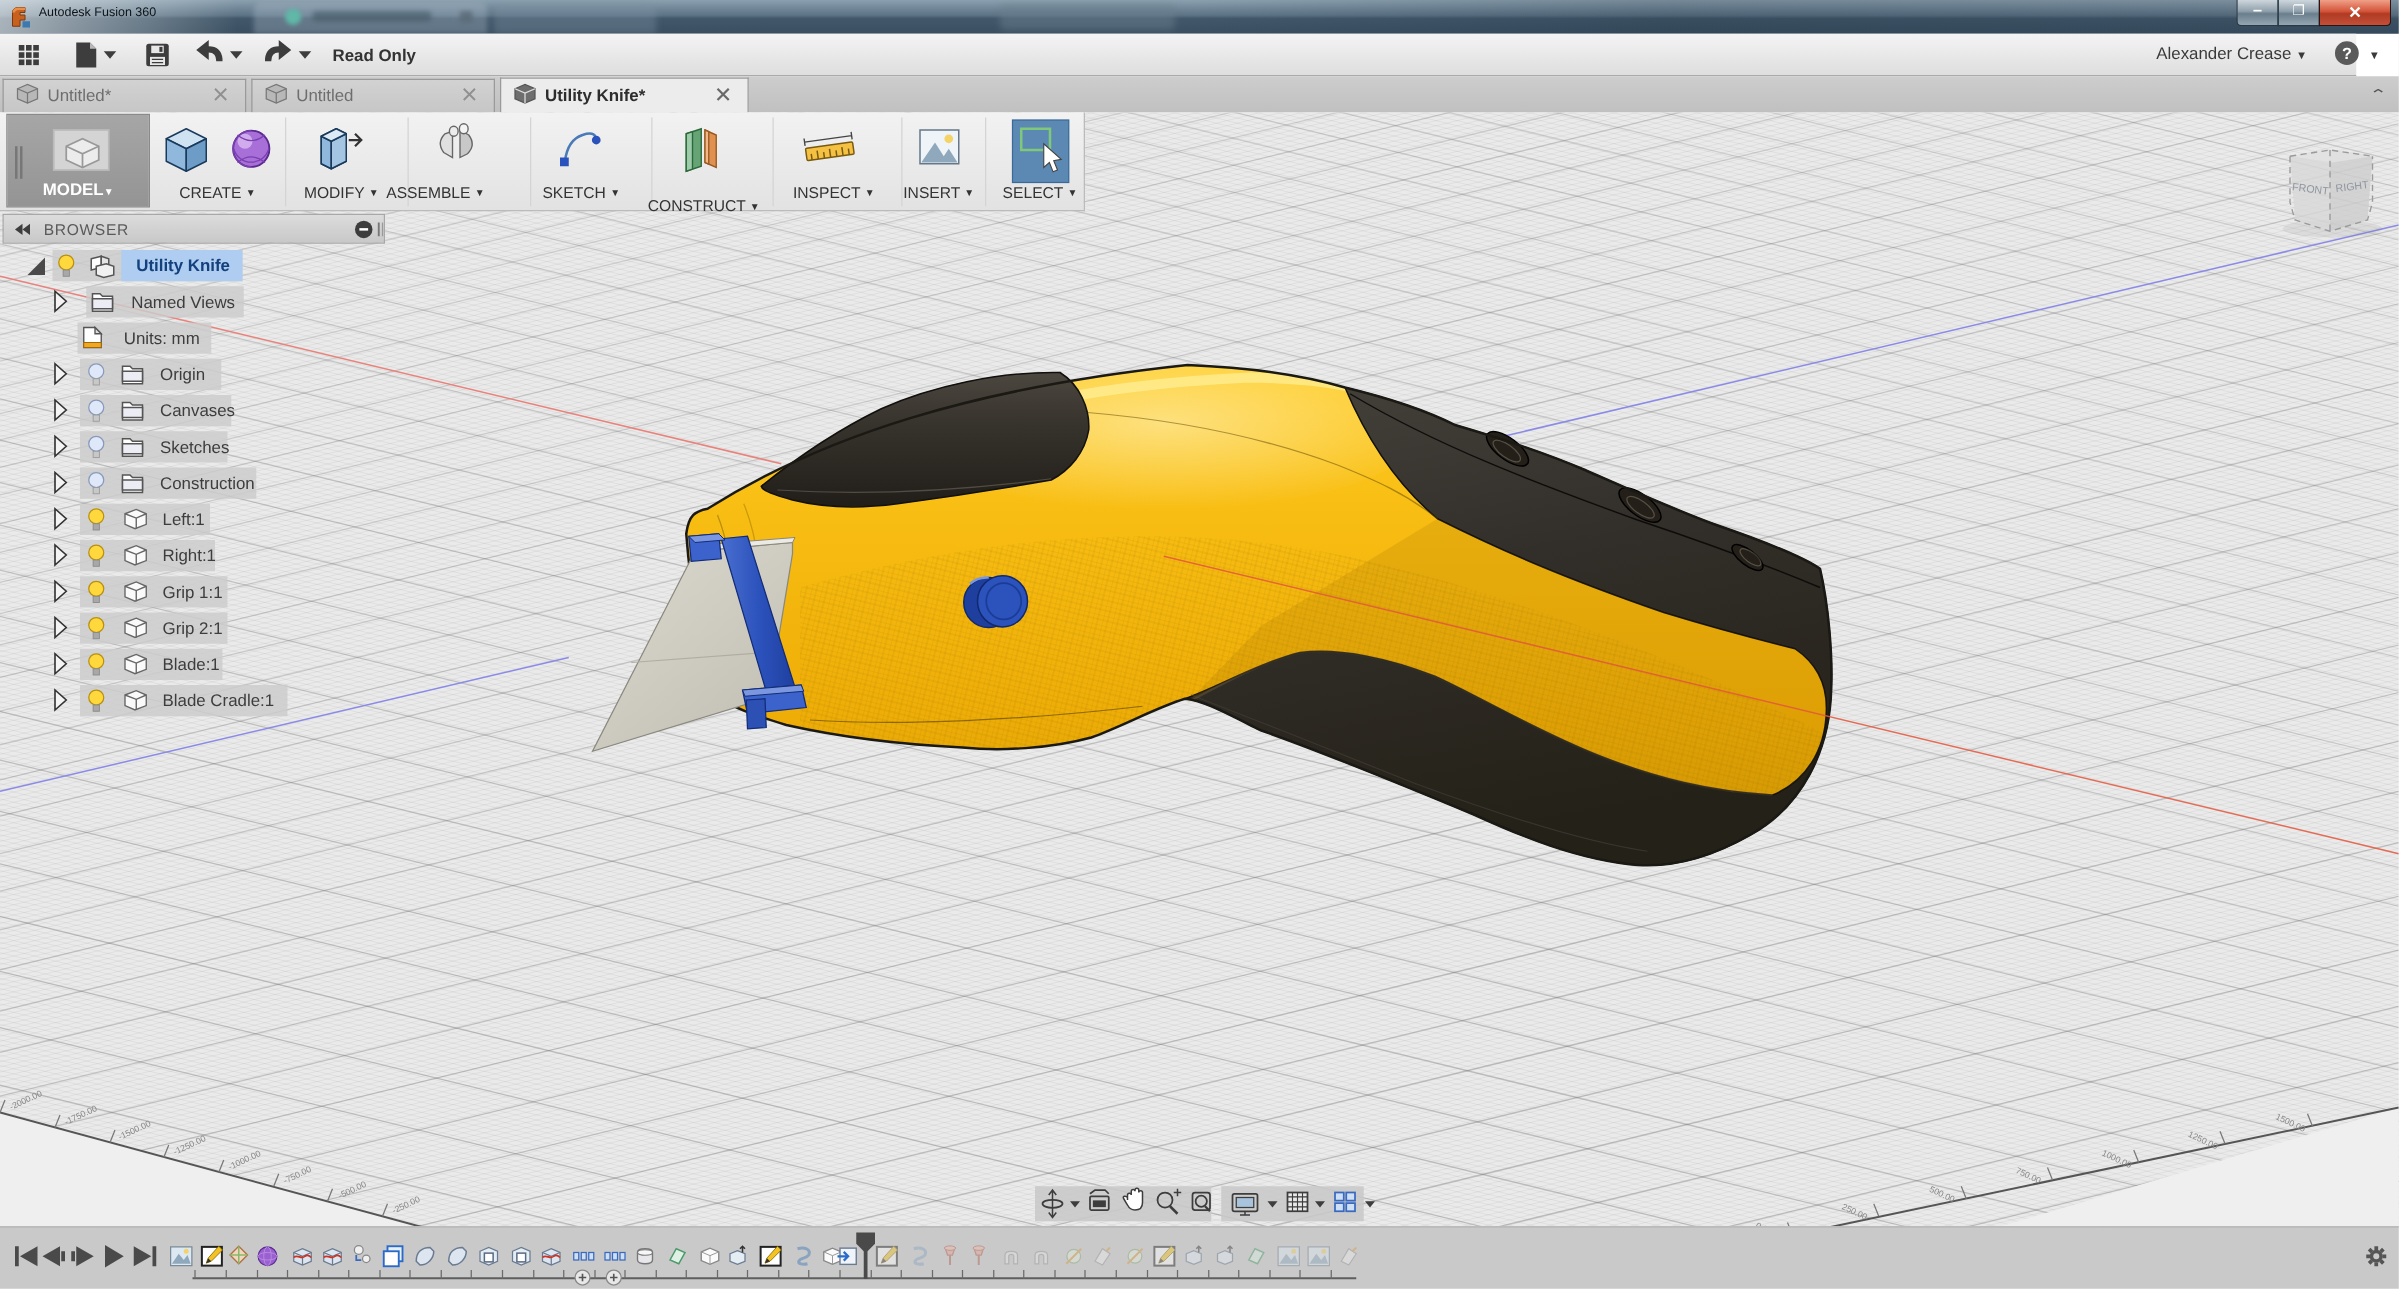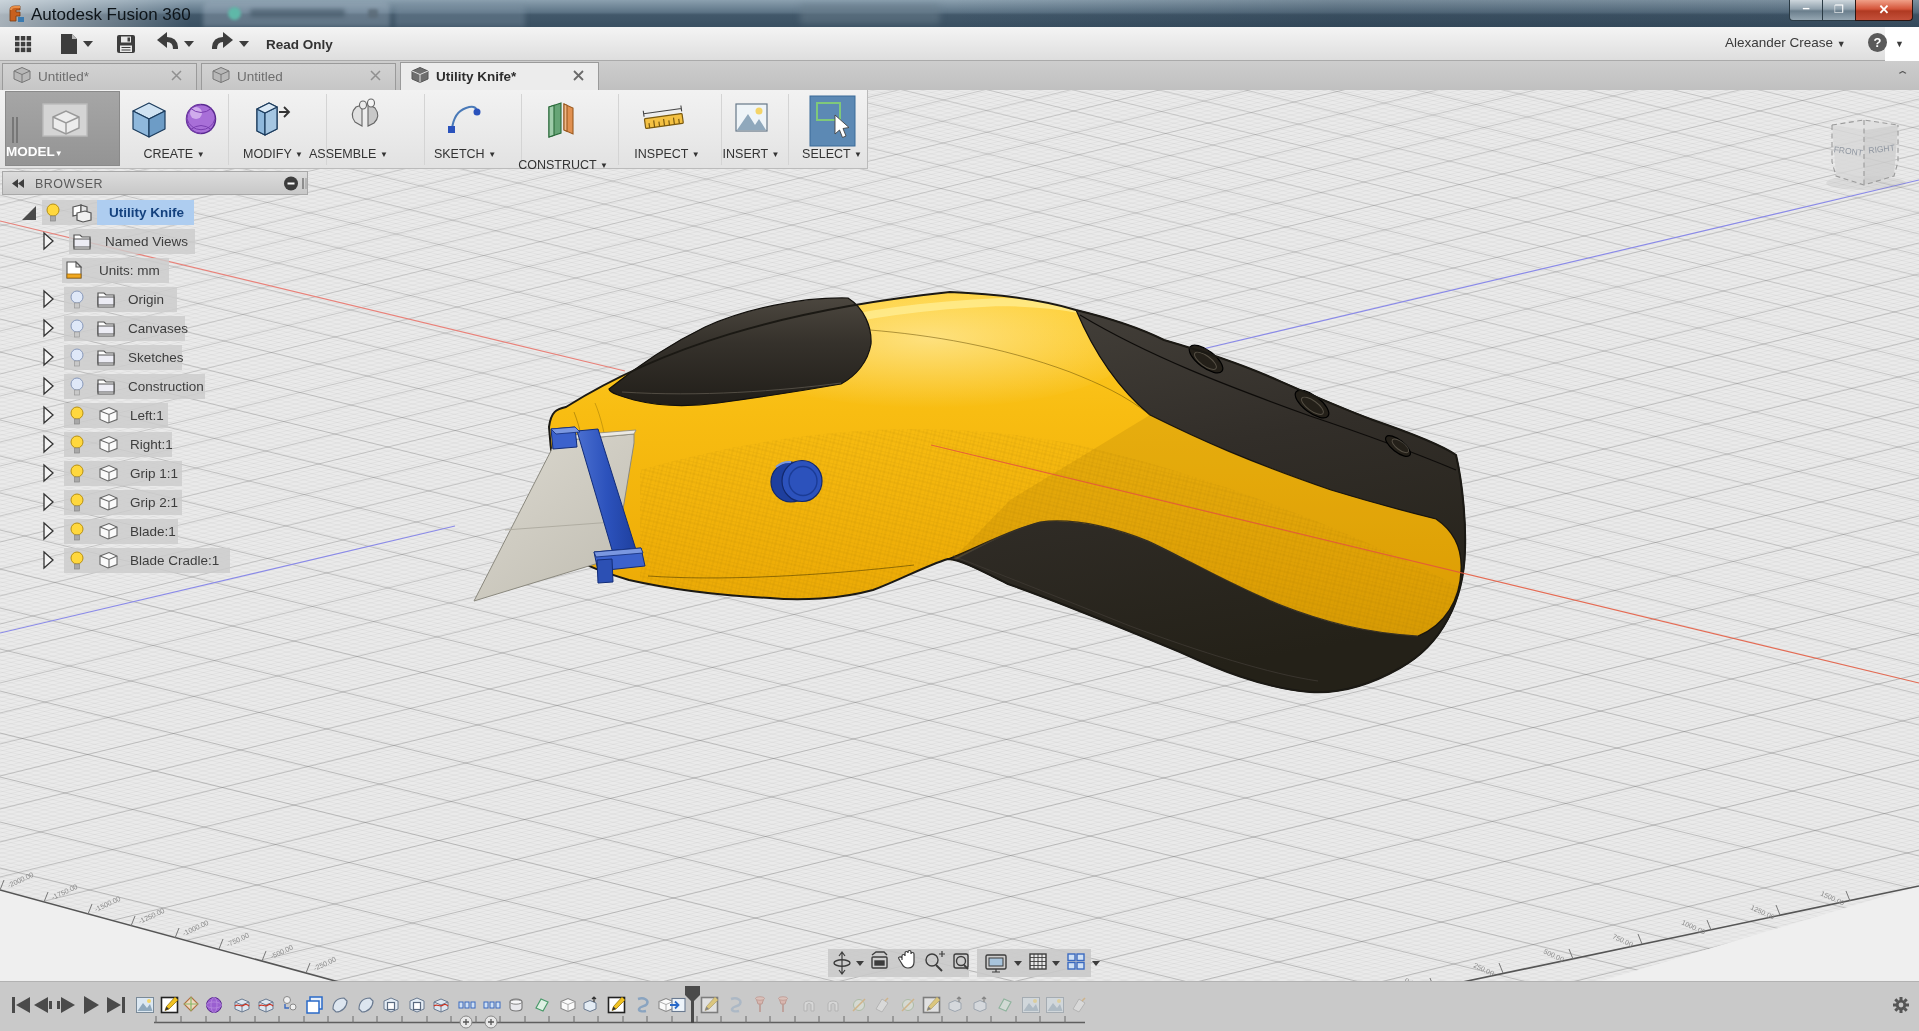--- a/index.html
+++ b/index.html
@@ -13,21 +13,21 @@
   <div class="abs" style="left:368px;top:9px;width:10px;height:9px;background:rgba(90,105,118,0.8);border-radius:2px;filter:blur(1.5px)"></div>
   <div class="abs" style="left:395px;top:3px;width:130px;height:24px;background:rgba(130,150,165,0.35);border-radius:6px 6px 0 0;filter:blur(2.5px)"></div>
   <div class="abs" style="left:800px;top:4px;width:140px;height:20px;background:rgba(105,125,140,0.5);border-radius:4px;filter:blur(3px)"></div>
   <div class="abs" style="left:0;top:0;width:190px;height:27px;background:linear-gradient(90deg,rgba(255,255,255,0.55),rgba(255,255,255,0.18) 70%,rgba(255,255,255,0))"></div>
   <div class="abs" style="left:950px;top:0;width:969px;height:27px;background:linear-gradient(90deg,rgba(15,30,45,0.0),rgba(15,30,45,0.18) 40%,rgba(15,30,45,0.12))"></div>
   <svg class="abs" style="left:6px;top:4px" width="20" height="20">
     <path d="M 4,17 L 4,6 Q 4,2 9,2 L 14,2 L 14,6 L 10,6 L 10,8 L 14,8 L 14,12 L 10,12 L 10,17 Z" fill="#c8601e" stroke="#7a3a10" stroke-width="0.8"></path>
     <path d="M 4,6 Q 4,2 9,2 L 14,2 L 14,4 L 9,4 Q 6,4 6,6 Z" fill="#e8904a"></path>
     <rect x="12" y="13" width="6" height="5" fill="#3a7ab0"></rect>
   </svg>
-  <div class="abs" style="left:31px;top:5px;font-size:17px;color:#0d1419">Autodesk Fusion 360</div>
+  <div class="abs" style="left:31px;top:5px;font-size:10px;color:#0d1419">Autodesk Fusion 360</div>
 
   <div class="abs" style="left:1789px;top:0;width:34px;height:21px;background:linear-gradient(#cdd6dc,#8fa0ac 45%,#6a7e8c 55%,#95a6b2);border:1px solid #2a3a44;border-top:none;border-radius:0 0 0 4px;text-align:center;color:#fff;font-size:13px;font-weight:bold;line-height:16px">–</div>
   <div class="abs" style="left:1822px;top:0;width:34px;height:21px;background:linear-gradient(#cdd6dc,#8fa0ac 45%,#6a7e8c 55%,#95a6b2);border:1px solid #2a3a44;border-top:none;color:#fff;font-size:11px;line-height:18px;text-align:center">❐</div>
   <div class="abs" style="left:1855px;top:0;width:58px;height:21px;background:linear-gradient(#f0a088,#d4553a 45%,#b03a22 55%,#c4503a);border:1px solid #2a1512;border-top:none;border-radius:0 0 4px 0;color:#fff;text-align:center;font-size:13px;font-weight:bold;line-height:19px">✕</div>
 </div>
 
 <div class="abs" style="left:0;top:27px;width:1885px;height:34px;background:linear-gradient(#f4f4f4,#dedede);border-bottom:1px solid #aaa">
   <svg class="abs" style="left:0;top:0" width="700" height="34">
     <g fill="#3d3d3d">
       <g transform="translate(15,9)">
@@ -1224,21 +1224,21 @@
     <div style="position:absolute;left:788px;top:4px;width:1px;height:71px;background:#d4d4d4"></div>
 <div style="position:absolute;left:5px;top:1px;width:115px;height:75px;background:linear-gradient(#a6a6a6,#949494);border:1px solid #8a8a8a">
   <div style="position:absolute;left:6px;top:25px;width:2px;height:26px;border-left:2px solid #777;border-right:2px solid #777;padding-left:2px"></div>
   <svg width="115" height="52" style="position:absolute;top:2px;left:0">
     <g stroke="#e8e8e8" stroke-width="1.4" fill="none">
       <rect x="37" y="10" width="44" height="32" fill="#d4d4d4" stroke="#bbb"></rect>
       <polygon points="47,23 60,17 73,23 73,34 60,40 47,34" fill="#ececec" stroke="#999"></polygon>
       <path d="M 47,23 L 60,29 L 73,23 M 60,29 L 60,40" stroke="#999"></path>
     </g>
   </svg>
-  <div style="position:absolute;bottom:6px;width:100%;text-align:left;font-weight:bold;font-size:13.5px;color:#fff">MODEL<span style="font-size:8px">▼</span></div>
+  <div style="position:absolute;bottom:6px;width:100%;text-align:center;font-weight:bold;font-size:13.5px;color:#fff">MODEL<span style="font-size:8px">▼</span></div>
 </div>
 <svg width="868" height="79" viewBox="0 90 868 79" style="position:absolute;left:0;top:0">
 
   <g stroke-width="1.2" stroke="#1a3a5c" stroke-linejoin="round">
     <polygon points="133,111 149,103 165,111 149,119" fill="#cfe2f2"></polygon>
     <polygon points="133,111 149,119 149,137 133,129" fill="#8fb8dc"></polygon>
     <polygon points="165,111 149,119 149,137 165,129" fill="#6d9cc6"></polygon>
   </g>
 
   <circle cx="201" cy="119" r="14.5" fill="#a86fd8" stroke="#5a2a90" stroke-width="1.5"></circle>

